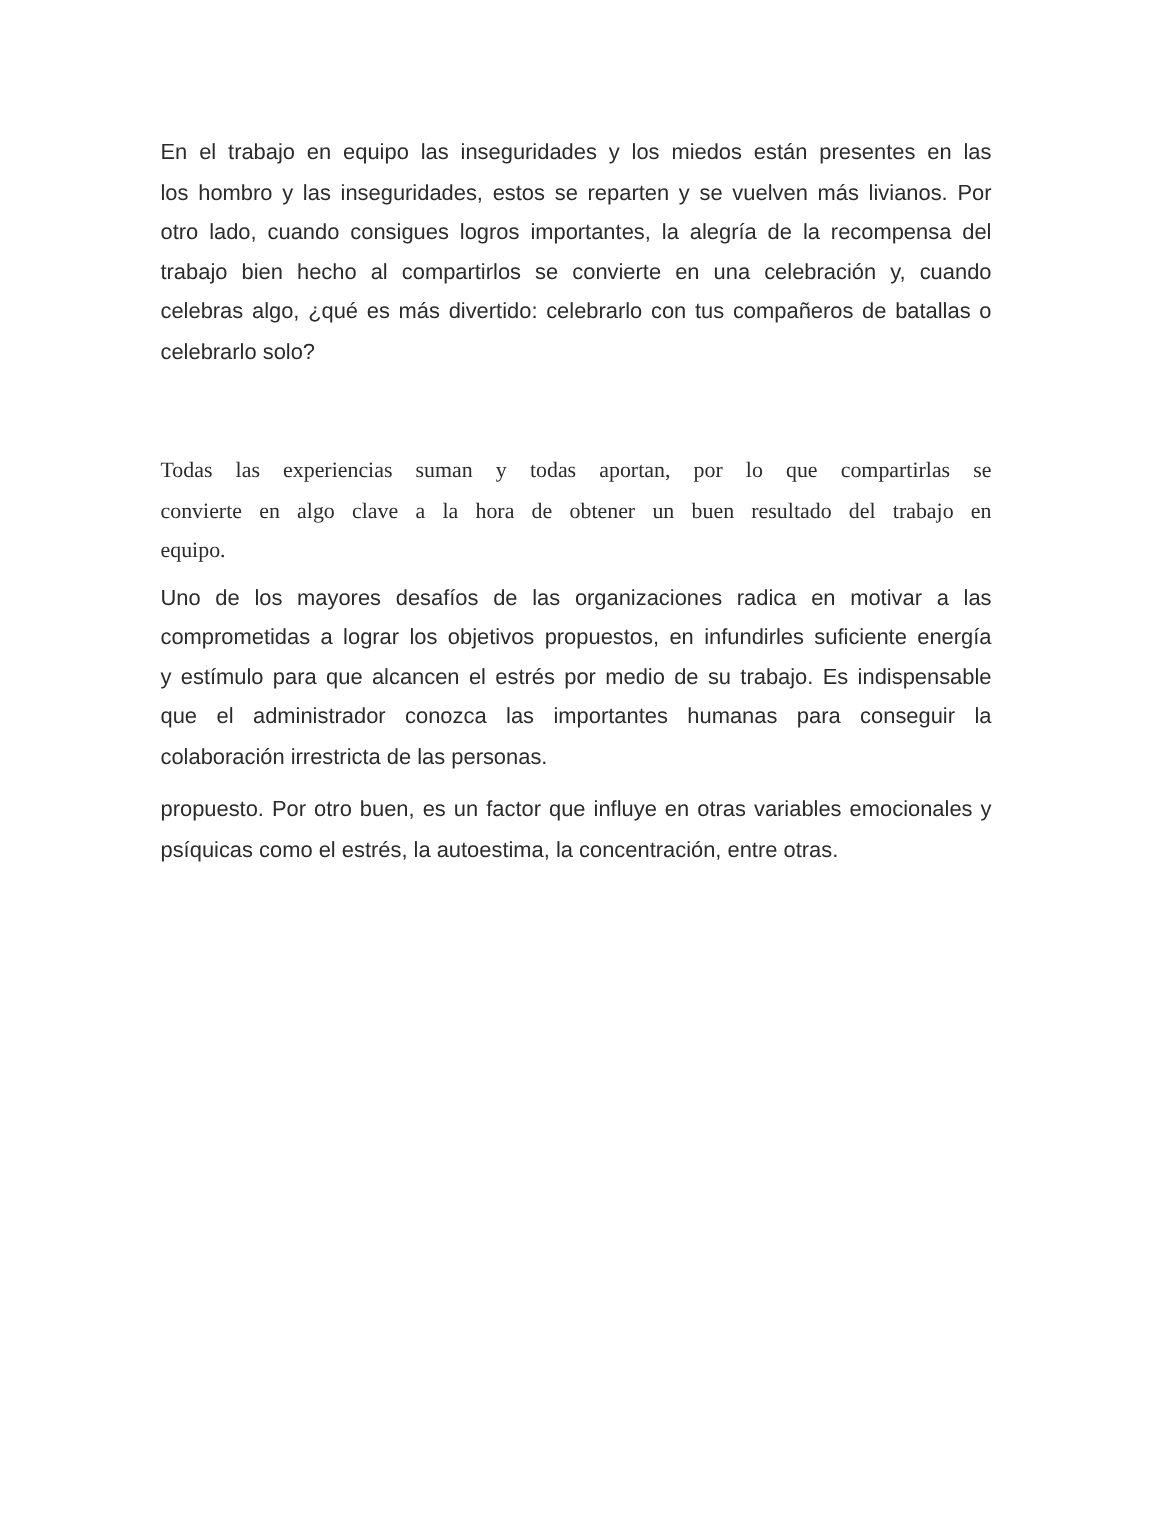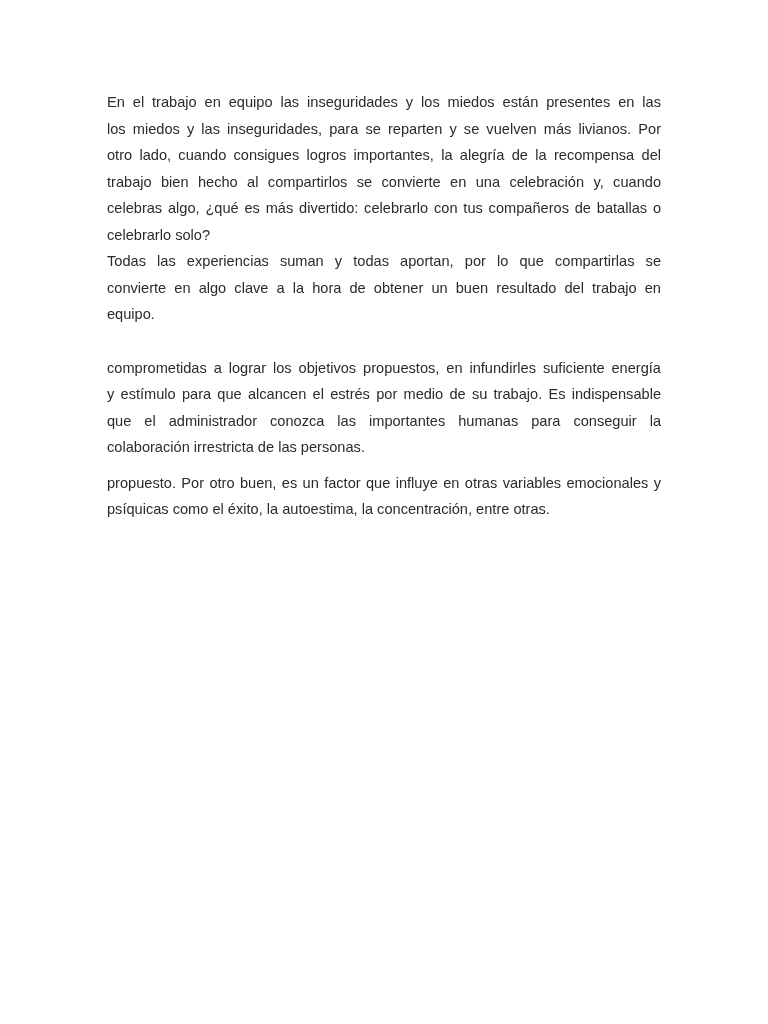--- a/index.html
+++ b/index.html
@@ -29,60 +29,61 @@
       font-family: "Liberation Sans", sans-serif;
       font-size: 14.6px;
       line-height: 26.5px;
       color: #2b2b2b;
       text-align: justify;
     }
     .para {
       margin: 0;
       padding: 0;
     }
-    .para.p1 { }
-    .para.p2 { margin-bottom: 27px; }
+    .para.p1 { margin-bottom: 53px; }
+    .para.p2 { margin-bottom: 5px; font-family: Liberation Serif, serif; }
     .para.p3 { margin-bottom: 9px; }
     .line {
       display: block;
       text-align: justify;
       text-align-last: justify;
       white-space: nowrap;
     }
     .line.last {
       text-align-last: left;
     }
   </style>
 </head>
 <body>
 
 <div class="page">
   <div class="content">
 
     <p class="para p1">
       <span class="line">En el trabajo en equipo las inseguridades y los miedos están presentes en las</span>
-      <span class="line">los miedos y las inseguridades, para se reparten y se vuelven más livianos. Por</span>
+      <span class="line">los hombro y las inseguridades, estos se reparten y se vuelven más livianos. Por</span>
       <span class="line">otro lado, cuando consigues logros importantes, la alegría de la recompensa del</span>
       <span class="line">trabajo bien hecho al compartirlos se convierte en una celebración y, cuando</span>
       <span class="line">celebras algo, ¿qué es más divertido: celebrarlo con tus compañeros de batallas o</span>
       <span class="line last">celebrarlo solo?</span>
     </p>
 
     <p class="para p2">
       <span class="line">Todas las experiencias suman y todas aportan, por lo que compartirlas se</span>
       <span class="line">convierte en algo clave a la hora de obtener un buen resultado del trabajo en</span>
       <span class="line last">equipo.</span>
     </p>
 
     <p class="para p3">
+      <span class="line">Uno de los mayores desafíos de las organizaciones radica en motivar a las</span>
       <span class="line">comprometidas a lograr los objetivos propuestos, en infundirles suficiente energía</span>
       <span class="line">y estímulo para que alcancen el estrés por medio de su trabajo. Es indispensable</span>
       <span class="line">que el administrador conozca las importantes humanas para conseguir la</span>
       <span class="line last">colaboración irrestricta de las personas.</span>
     </p>
 
     <p class="para p4">
       <span class="line">propuesto. Por otro buen, es un factor que influye en otras variables emocionales y</span>
-      <span class="line last">psíquicas como el éxito, la autoestima, la concentración, entre otras.</span>
+      <span class="line last">psíquicas como el estrés, la autoestima, la concentración, entre otras.</span>
     </p>
 
   </div>
 </div>
 
 </body></html>

